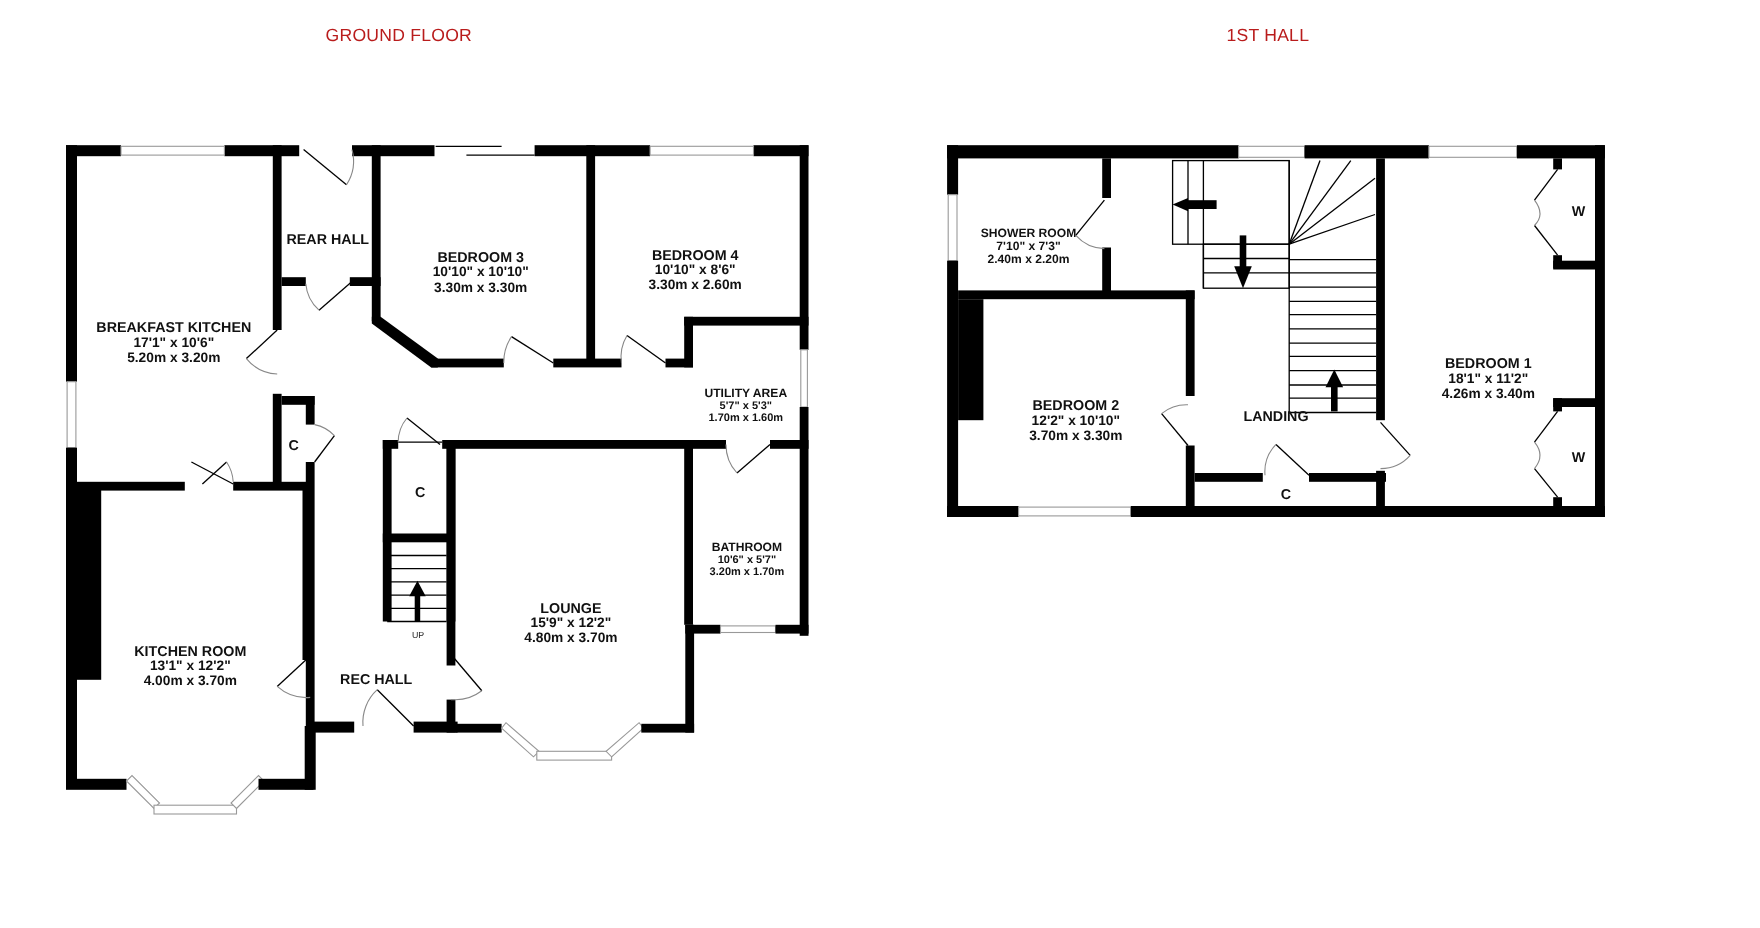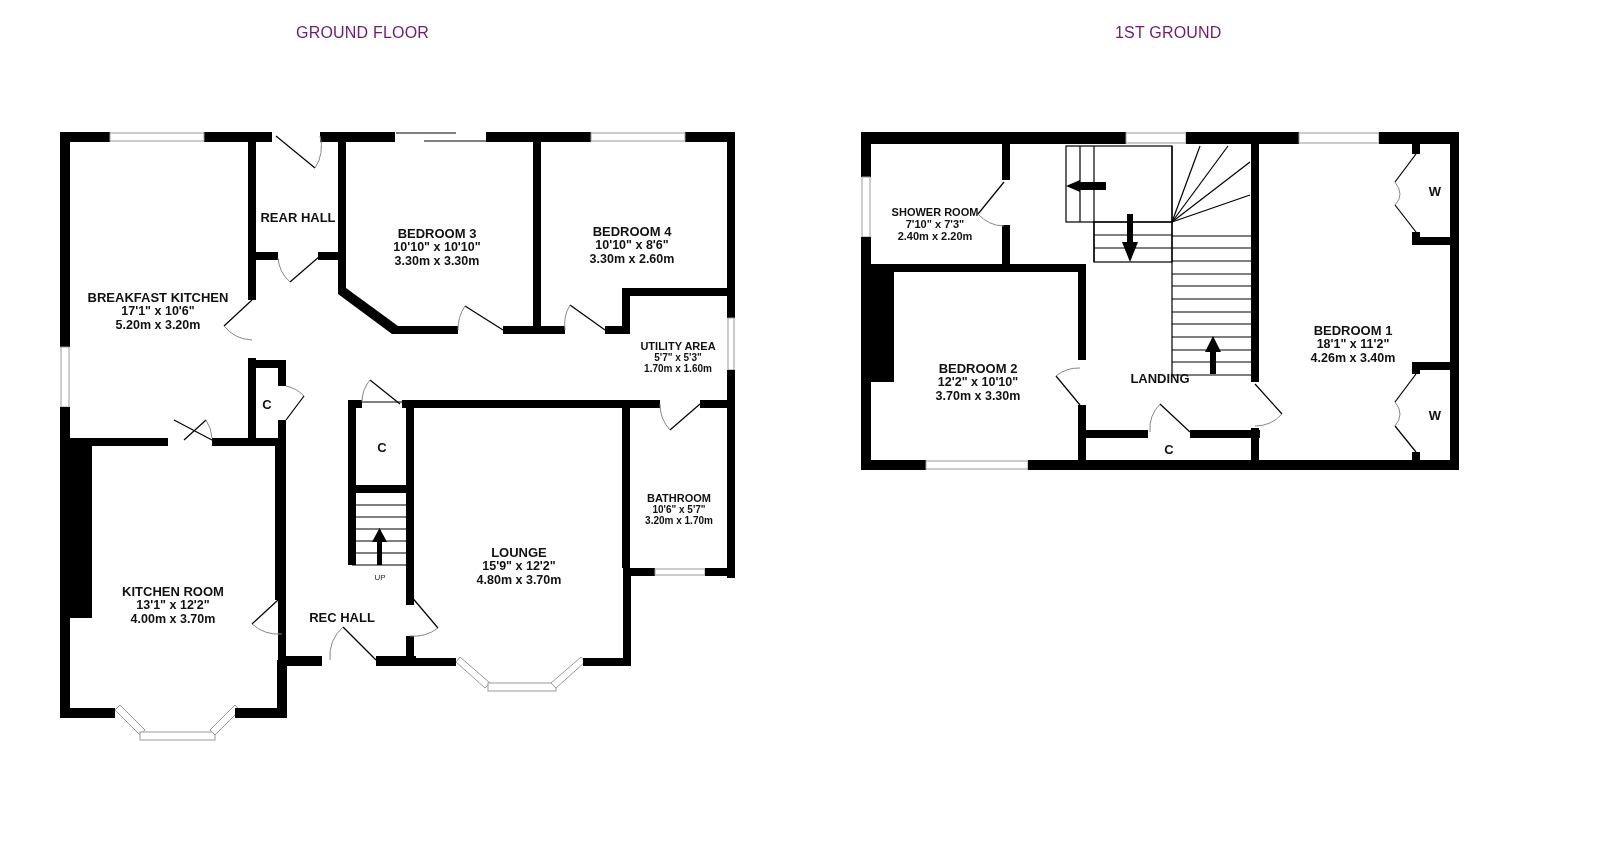--- a/index.html
+++ b/index.html
@@ -1,35 +1,35 @@
 <!DOCTYPE html>
 <html><head>
 <meta charset="utf-8">
 <style>
   html, body { margin: 0; padding: 0; background: #ffffff; }
   body { width: 1600px; height: 844px; position: relative; overflow: hidden; font-family: "Liberation Sans", sans-serif; }
-  .floor-title { position: absolute; top: 24px; font-size: 16px; color: #701a75; letter-spacing: 0.2px; font-family: "Liberation Sans", sans-serif; }
+  .floor-title { position: absolute; top: 24px; font-size: 16px; color: #b91c1c; letter-spacing: 0.2px; font-family: "Liberation Sans", sans-serif; }
   svg { position: absolute; left: 0; top: 0; }
   .wall { fill: #000; }
   .thin { stroke: #000; stroke-width: 1.2; fill: none; }
   .arc { stroke: #888; stroke-width: 1; fill: none; }
   .win { fill: #fff; stroke: #999; stroke-width: 1; }
   .lbl { position: absolute; text-align: center; font-weight: bold; color: #111; line-height: 1.1; font-family: "Liberation Sans", sans-serif; transform: translateX(-50%); white-space: nowrap; margin-top: 20px; }
   .lbl .name { display: block; font-size: 13px; }
   .lbl .dim { display: block; font-size: 12.5px; }
   .lbl.small .name { font-size: 11px; }
   .lbl.small .dim { font-size: 10px; }
   .tag { position: absolute; font-weight: bold; font-size: 13px; color: #111; transform: translateX(-50%); font-family: "Liberation Sans", sans-serif; }
   .up { position: absolute; font-size: 8px; color: #222; transform: translateX(-50%); font-family: "Liberation Sans", sans-serif; }
 </style>
 </head>
 <body>
 
 <div class="floor-title" style="left:296px;">GROUND FLOOR</div>
-<div class="floor-title" style="left:1115px;">1ST GROUND</div>
+<div class="floor-title" style="left:1115px;">1ST HALL</div>
 
 <svg width="1600" height="844">
 
   <g>
 
     <rect class="wall" x="60" y="132" width="50" height="10"></rect>
     <rect class="wall" x="204" y="132" width="68" height="10"></rect>
     <rect class="wall" x="320" y="132" width="75" height="10"></rect>
     <rect class="wall" x="486" y="132" width="105" height="10"></rect>
     <rect class="wall" x="685" y="132" width="50" height="10"></rect>
@@ -235,21 +235,21 @@
 <div class="lbl" style="left:437px; top:207px;">
   <span class="name">BEDROOM 3</span>
   <span class="dim">10'10"  x 10'10"</span>
   <span class="dim">3.30m  x 3.30m</span>
 </div>
 <div class="lbl" style="left:632px; top:205px;">
   <span class="name">BEDROOM 4</span>
   <span class="dim">10'10"  x 8'6"</span>
   <span class="dim">3.30m  x 2.60m</span>
 </div>
-<div class="lbl small" style="left:678px; top:320px;text-align:center;">
+<div class="lbl small" style="left:678px; top:332px;text-align:center;">
   <span class="name">UTILITY AREA</span>
   <span class="dim">5'7"  x 5'3"</span>
   <span class="dim">1.70m  x 1.60m</span>
 </div>
 <div class="lbl small" style="left:679px; top:472px;">
   <span class="name">BATHROOM</span>
   <span class="dim">10'6"  x 5'7"</span>
   <span class="dim">3.20m  x 1.70m</span>
 </div>
 <div class="lbl" style="left:173px; top:565px;">

